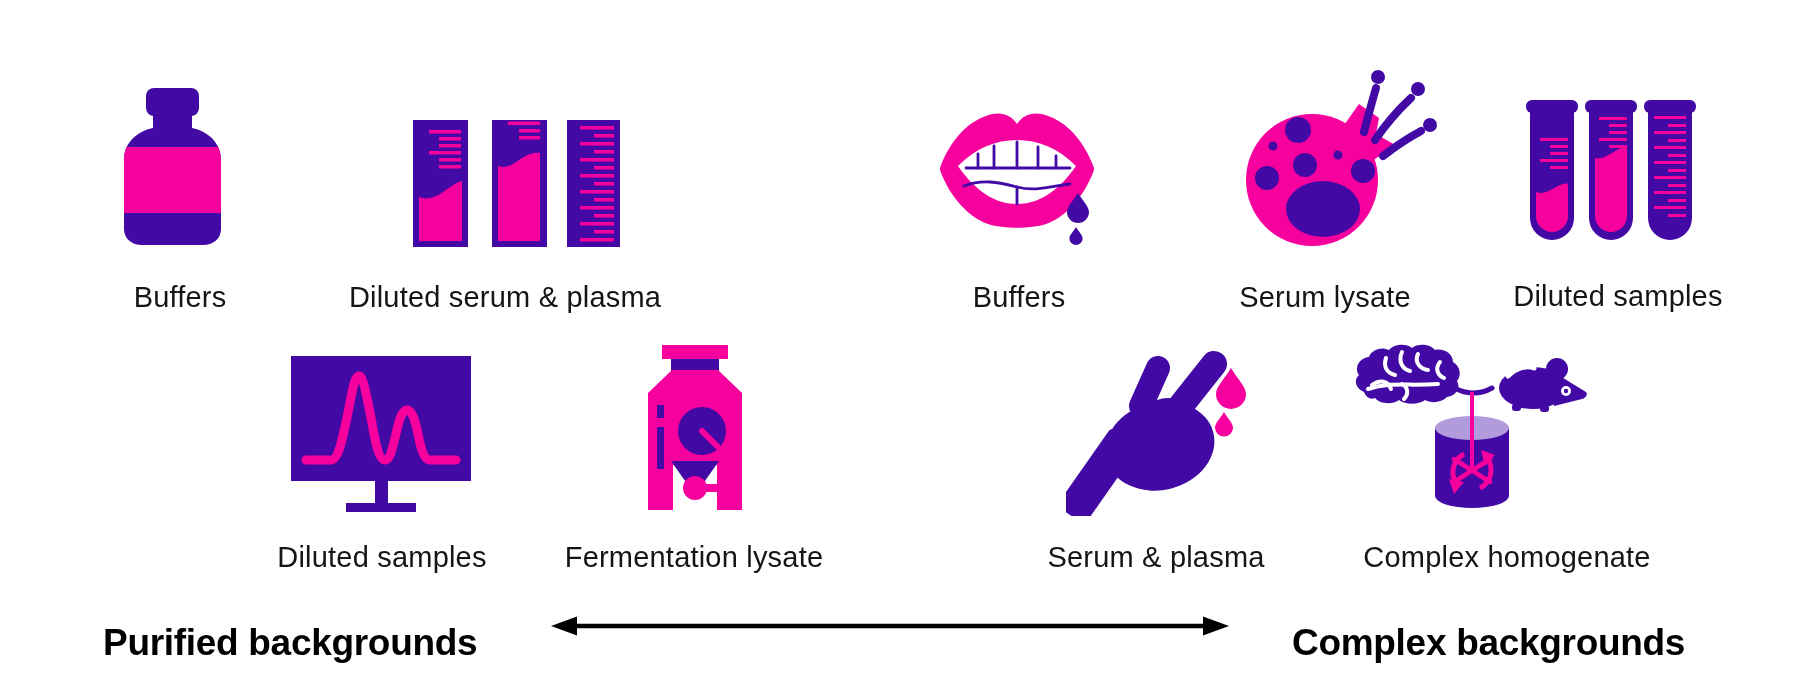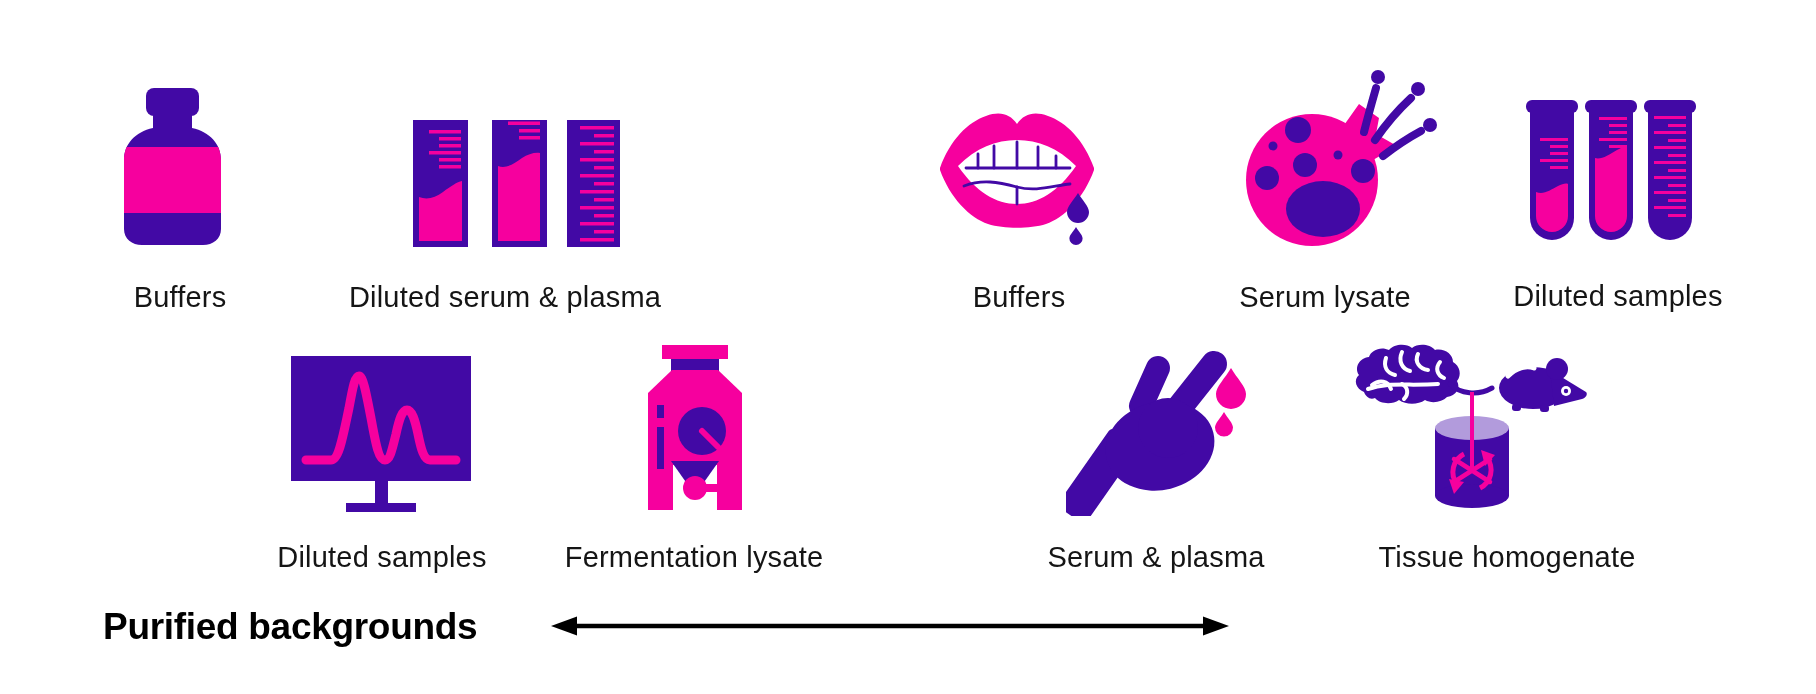--- a/index.html
+++ b/index.html
@@ -2,21 +2,21 @@
 <html style="--pink: #F6009E; --purple: #4209A5; --lavender: #B29BDC; --text: #151515; --arrow: #000000;"><head>
 <meta charset="utf-8">
 <style>
   html,body{margin:0;padding:0;background:#ffffff;}
   .canvas{position:relative;width:1816px;height:694px;background:#fff;overflow:hidden;
           font-family:"Liberation Sans",sans-serif;}
   .icon{position:absolute;}
   .lbl{position:absolute;transform:translateX(-50%);font-size:29px;color:#151515;
        white-space:nowrap;letter-spacing:0.2px;}
   .axis-lbl{position:absolute;font-size:37px;font-weight:bold;color:#000;
-            white-space:nowrap;letter-spacing:-0.3px;}
+            white-space:nowrap;letter-spacing:-0.3px;margin-top:16px;}
   .pk{fill:var(--pink);}
   .pu{fill:var(--purple);}
   .lv{fill:var(--lavender);}
   .spk{stroke:var(--pink);fill:none;}
   .spu{stroke:var(--purple);fill:none;}
   .swh{stroke:#ffffff;fill:none;}
   .wh{fill:#ffffff;}
 </style>
 </head>
 <body>
@@ -247,25 +247,26 @@
         <path d="M104,117 L140,140"></path>
         <path d="M140,117 L104,140"></path>
       </g>
       <g class="spk" stroke-width="5">
         <path d="M114,112 A20,20 0 0 0 107,142"></path>
         <path d="M130,146 A20,20 0 0 0 137,116"></path>
       </g>
       <polygon class="pk" points="99,137 114,140 104,152"></polygon>
       <polygon class="pk" points="131,108 145,113 135,124"></polygon>
     </svg>
-    <span class="lbl" style="left:1507px;top:541px">Tissue homogenate</span>
+    <span class="lbl" style="left:1507px;top:541px">Complex homogenate</span>
   </div>
 
   <span class="axis-lbl" style="left:103px;top:606px">Purified backgrounds</span>
 
   <svg class="icon" style="left:545px;top:610px" width="700" height="32" viewBox="0 0 700 32">
     <line x1="28" y1="16" x2="662" y2="16" stroke="#000" stroke-width="4.5"></line>
     <polygon points="6,16 32,6.5 32,25.5" fill="#000"></polygon>
     <polygon points="684,16 658,6.5 658,25.5" fill="#000"></polygon>
   </svg>
 
+  <span class="axis-lbl" style="left:1292px;top:606px">Complex backgrounds</span>
 
 </div>
 
 </body></html>

